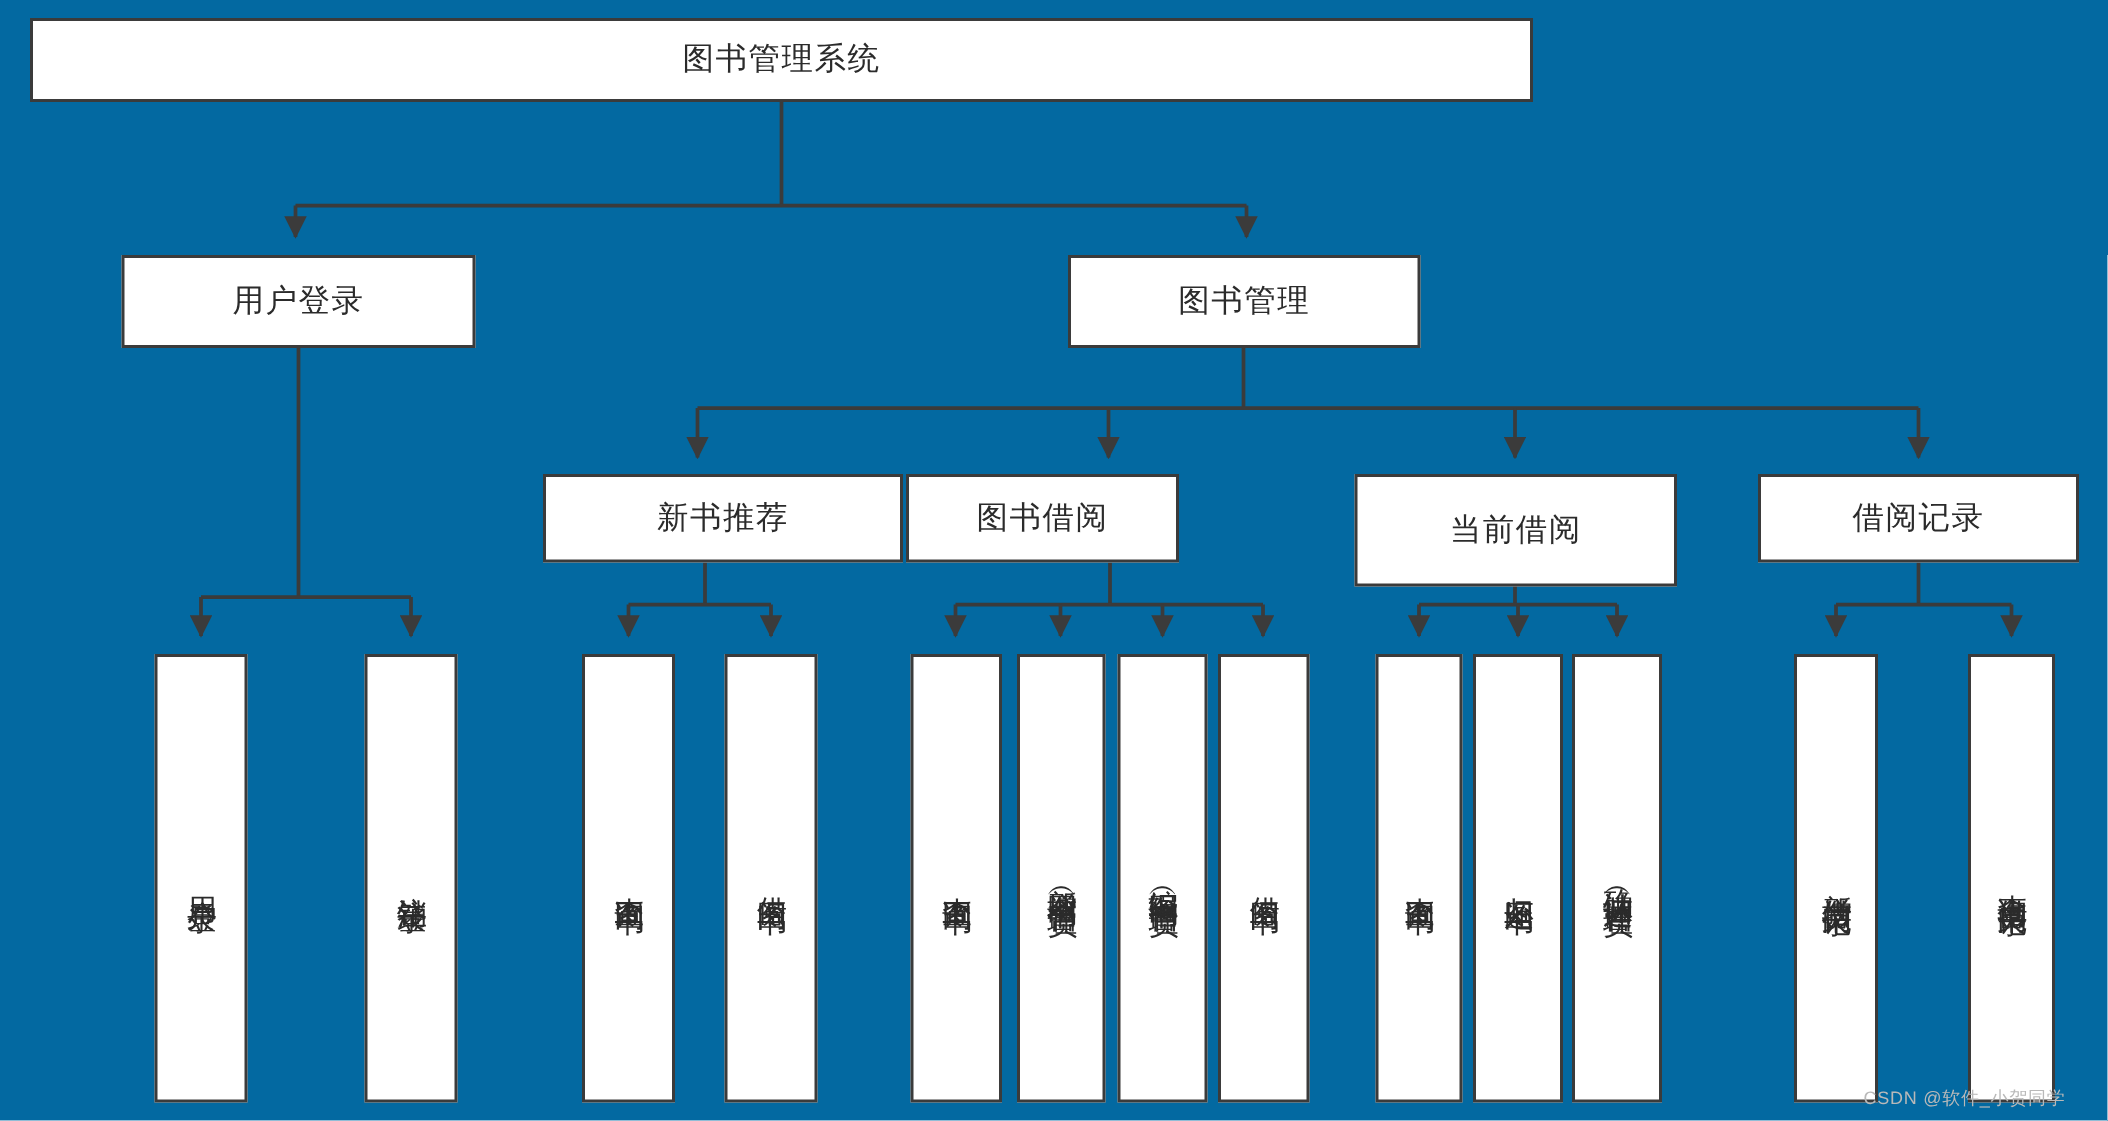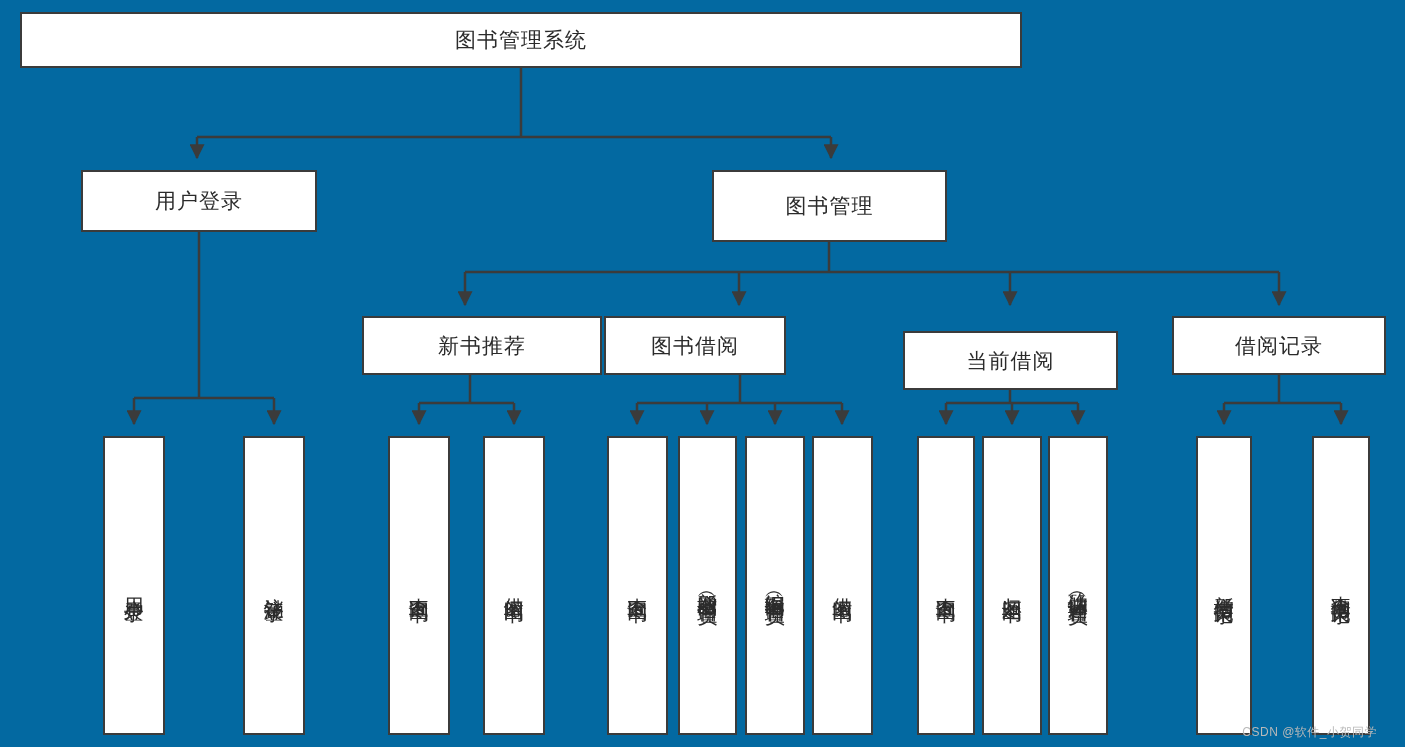--- a/index.html
+++ b/index.html
@@ -124,31 +124,31 @@
     </g>
   </svg>
 
   <div class="node horiz" style="left:20px; top:12px; width:1002px; height:56px;">
     <span>图书管理系统</span>
   </div>
 
   <div class="node horiz" style="left:81px; top:170px; width:236px; height:62px;">
     <span>用户登录</span>
   </div>
-  <div class="node horiz" style="left:712px; top:170px; width:235px; height:72px;">
+  <div class="node horiz" style="left:712px; top:170px; width:235px; height:62px;">
     <span>图书管理</span>
   </div>
 
   <div class="node horiz" style="left:362px; top:316px; width:240px; height:59px;">
     <span>新书推荐</span>
   </div>
   <div class="node horiz" style="left:604px; top:316px; width:182px; height:59px;">
     <span>图书借阅</span>
   </div>
-  <div class="node horiz" style="left:903px; top:331px; width:215px; height:59px;">
+  <div class="node horiz" style="left:903px; top:316px; width:215px; height:75px;">
     <span>当前借阅</span>
   </div>
   <div class="node horiz" style="left:1172px; top:316px; width:214px; height:59px;">
     <span>借阅记录</span>
   </div>
 
   <div class="node vert" style="left:103px; top:436px; width:62px; height:299px;">
     <span class="vtext">用户登录</span>
   </div>
   <div class="node vert" style="left:243px; top:436px; width:62px; height:299px;">

